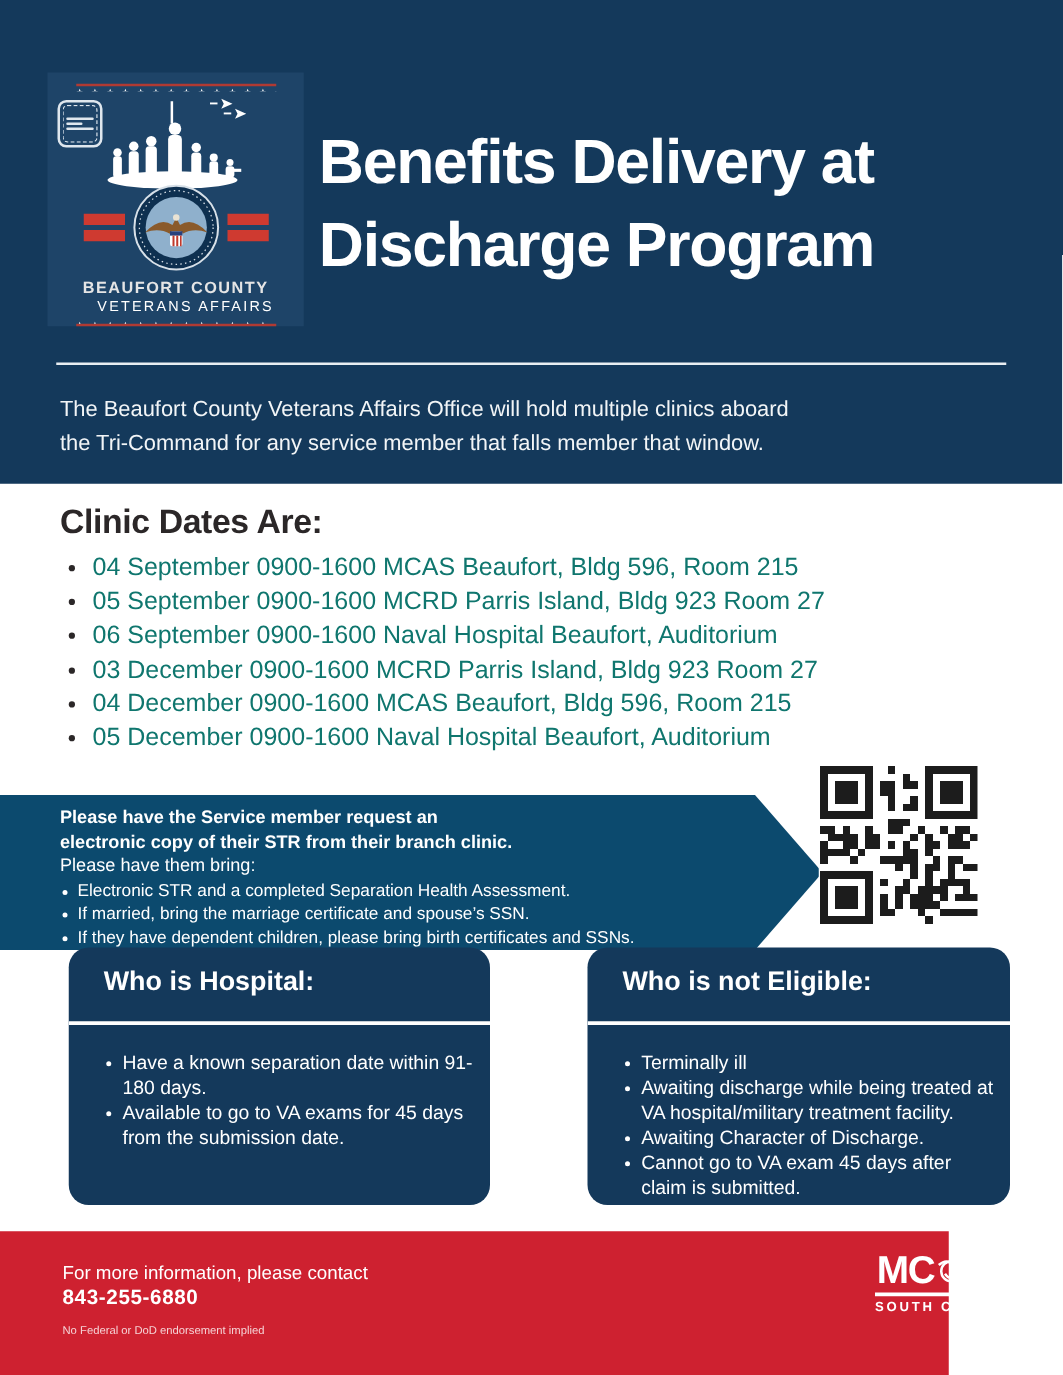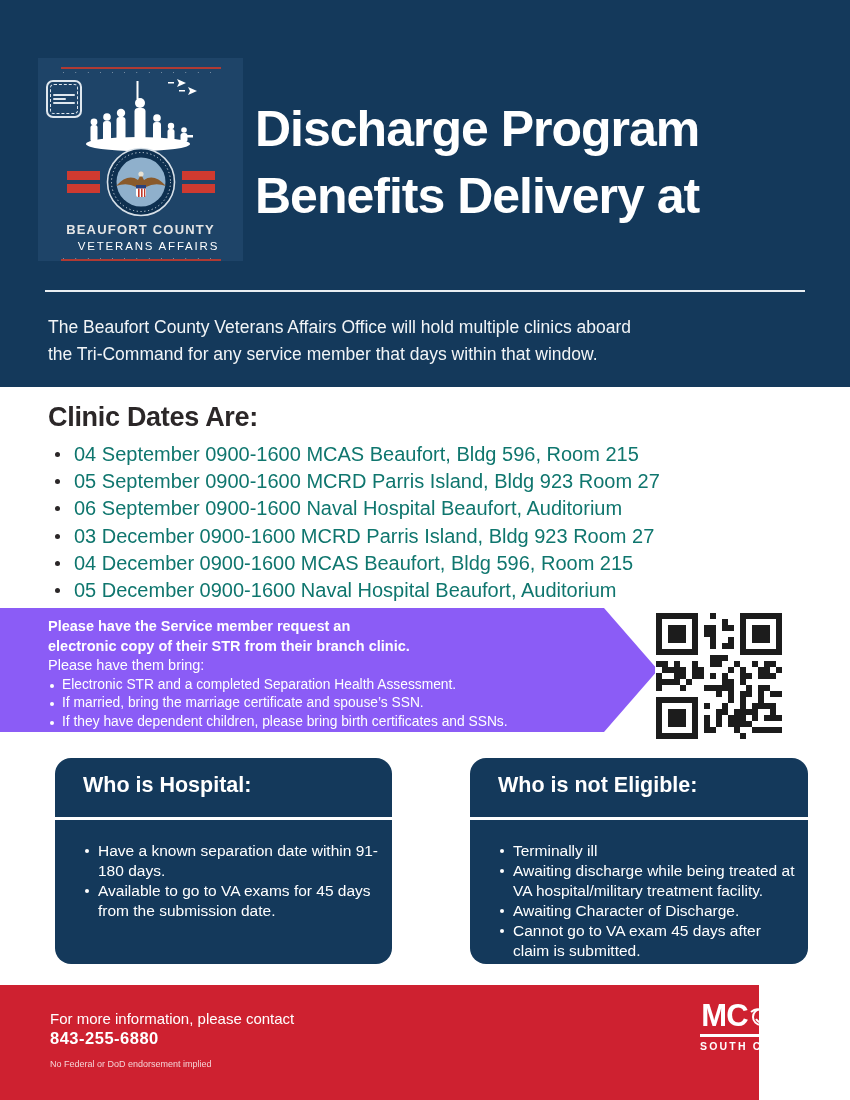--- a/index.html
+++ b/index.html
@@ -37,21 +37,21 @@
   
   .clinic-heading { position:absolute; left:48px; top:402px; color:#2b2728; font-weight:bold;
     font-size:27px; letter-spacing:-0.3px; }
   .clinic-list { position:absolute; left:48px; top:441px; width:760px; list-style:none;
     color:#0f766e; font-size:20px; line-height:27.2px; }
   .clinic-list li { position:relative; padding-left:26px; }
   .clinic-list li::before { content:""; position:absolute; left:7px; top:11px; width:5px; height:5px;
     border-radius:50%; background:#2b2728; }
 
   
-  .str-banner { position:absolute; left:0; top:608px; width:658px; height:148px; background:#8b5cf6;
+  .str-banner { position:absolute; left:0; top:636px; width:658px; height:148px; background:#0c4a6e;
     clip-path:polygon(0 0, 604px 0, 658px 62px, 604px 124px, 0 124px);
     color:#ffffff; padding:9px 70px 0 48px; }
   .str-bold { font-weight:bold; font-size:14.5px; line-height:19.5px; }
   .str-intro { font-size:14.5px; line-height:19.5px; }
   .str-list { list-style:none; font-size:13.8px; line-height:18.5px; }
   .str-list li { position:relative; padding-left:14px; }
   .str-list li::before { content:""; position:absolute; left:2px; top:8px; width:4px; height:4px;
     border-radius:50%; background:#ffffff; }
 
   .qr-box { position:absolute; left:655px; top:611px; width:128px; height:130px; background:#ffffff;
@@ -152,29 +152,29 @@
             <div class="red-bar"></div>
         </div>
       </div>
 
       <div class="logo-name1">BEAUFORT COUNTY</div>
       <div class="logo-name2">VETERANS AFFAIRS</div>
       <div class="stars-row stars-bottom">★ ★ ★ ★ ★ ★ ★ ★ ★ ★ ★ ★ ★ ★ ★ ★</div>
     </div>
 
     <div class="hero-title">
+      <div>Benefits Delivery at</div>
       <div>Discharge Program</div>
-      <div>Benefits Delivery at</div>
     </div>
 
     <div class="hero-divider"></div>
 
     <div class="hero-paragraph">
       <div>The Beaufort County Veterans Affairs Office will hold multiple clinics aboard</div>
-      <div>the Tri-Command for any service member that days within that window.</div>
+      <div>the Tri-Command for any service member that falls member that window.</div>
     </div>
   </div>
 
   <div class="clinic-heading">Clinic Dates Are:</div>
   <ul class="clinic-list">
       <li>04 September 0900-1600 MCAS Beaufort, Bldg 596, Room 215</li>
       <li>05 September 0900-1600 MCRD Parris Island, Bldg 923 Room 27</li>
       <li>06 September 0900-1600 Naval Hospital Beaufort, Auditorium</li>
       <li>03 December 0900-1600 MCRD Parris Island, Bldg 923 Room 27</li>
       <li>04 December 0900-1600 MCAS Beaufort, Bldg 596, Room 215</li>

